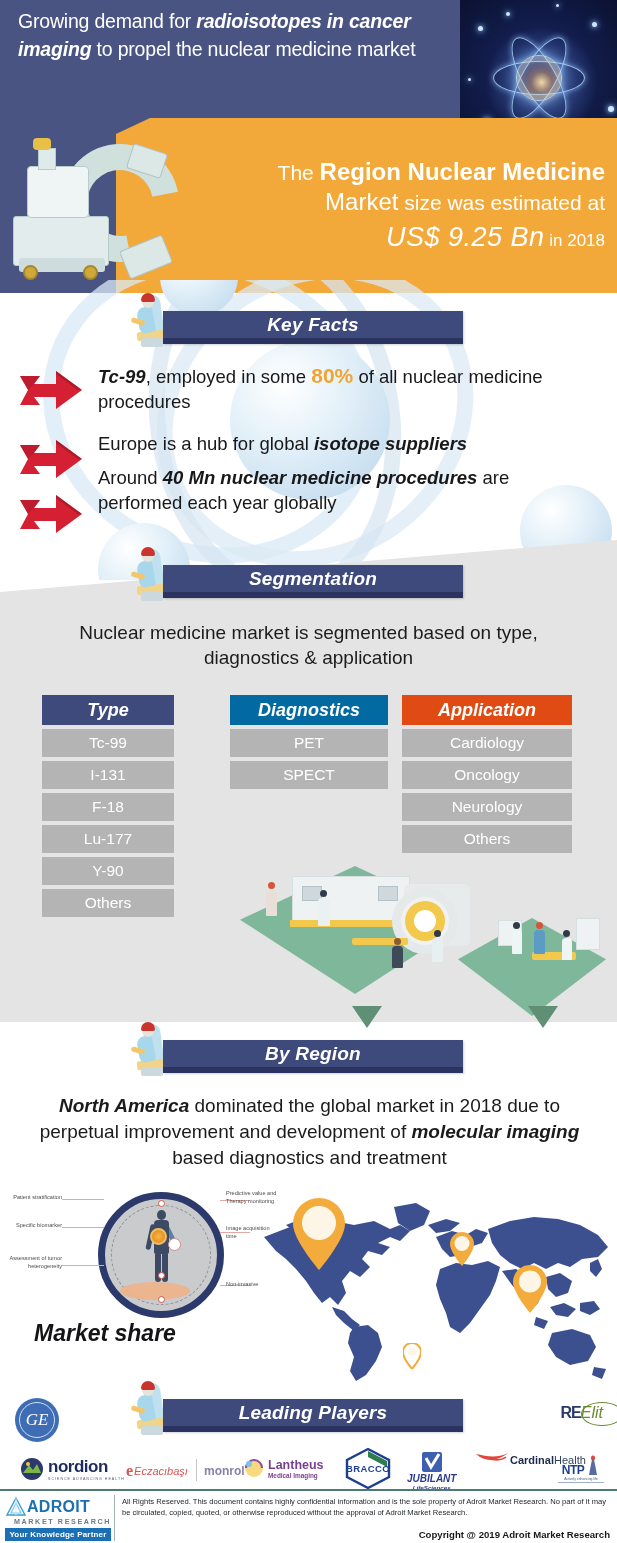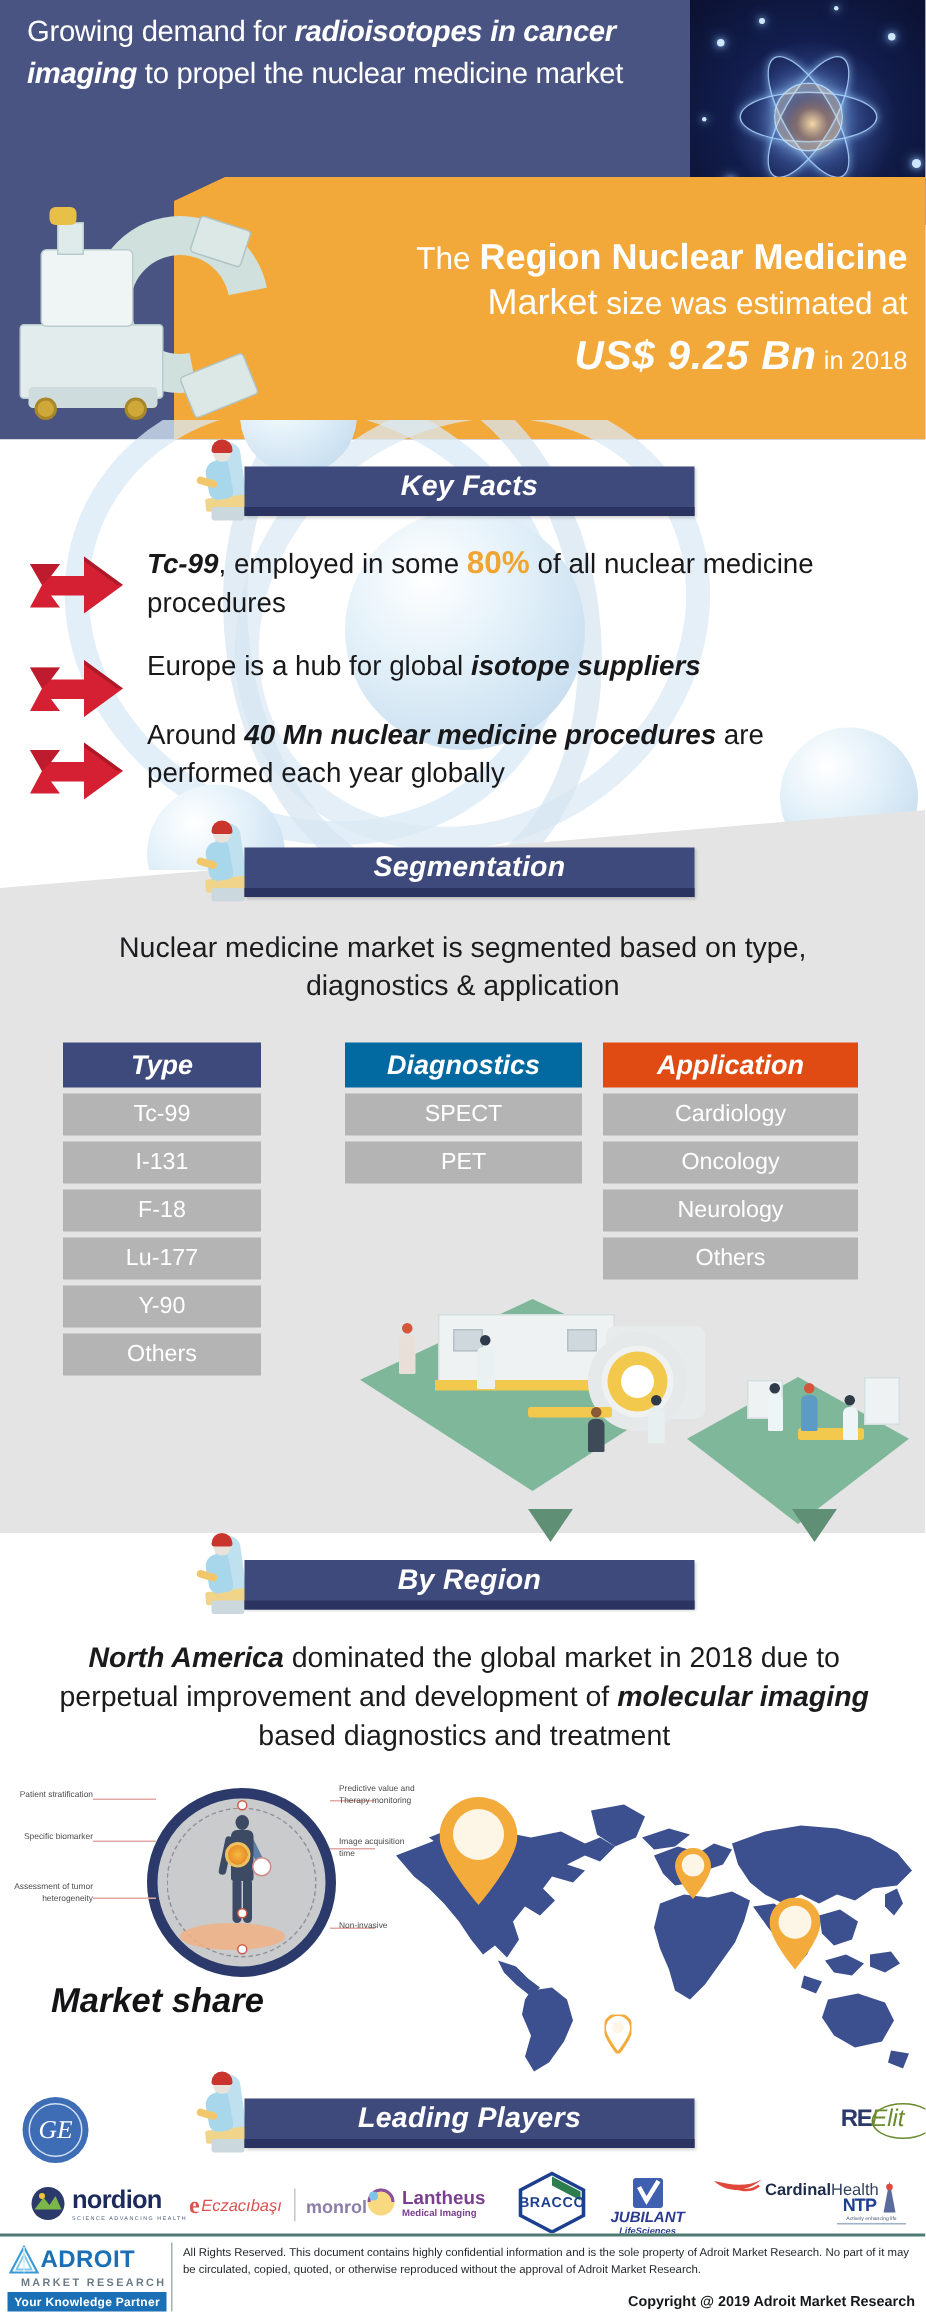--- a/index.html
+++ b/index.html
@@ -61,21 +61,21 @@
   }
   .hero-stat {
     position: absolute; left: 175px; top: 158px; width: 430px;
     text-align: right; color: #ffffff; line-height: 1.2;
   }
   .hero-stat .l1 { font-size: 21px; }
   .hero-stat .l1 b { font-weight: bold; font-size: 24px; }
   .hero-stat .l2 { font-size: 21px; margin-top: 1px; }
   .hero-stat .l2 b { font-weight: normal; font-size: 24px; }
   .hero-stat .l3 { font-size: 17px; margin-top: 4px; }
-  .hero-stat .l3 b { font-style: italic; font-weight: bold; font-size: 27px; letter-spacing: 0.5px; }
+  .hero-stat .l3 b { font-style: italic; font-weight: normal; font-size: 27px; letter-spacing: 0.5px; }
 
   
   .carm { position: absolute; left: 5px; top: 130px; width: 185px; height: 165px; }
   .carm .base { position: absolute; left: 8px; top: 86px; width: 96px; height: 50px;
     background: #e3ecec; border: 1.5px solid #b9cccd; border-radius: 3px; }
   .carm .base2 { position: absolute; left: 14px; top: 128px; width: 86px; height: 14px;
     background: #cfdcdd; border-radius: 3px; }
   .carm .wheel { position: absolute; width: 15px; height: 15px; border-radius: 50%;
     background: #cfa83a; border: 2px solid #a8862a; top: 135px; }
   .carm .w1 { left: 18px; } .carm .w2 { left: 78px; }
@@ -391,21 +391,21 @@
       <polygon points="2,8 22,8 16,16 38,16 38,3 64,22 38,41 38,29 16,29 22,37 2,37 10,22" fill="#d42032"></polygon>
       <polygon points="38,3 64,22 60,22 38,6" fill="#8e1420" opacity="0.55"></polygon>
       <polygon points="2,8 22,8 16,16 10,22 2,8" fill="#a8182a" opacity="0.5"></polygon>
     </svg>
   </div>
 
   <div class="facts">
     <div class="fact">
       <b>Tc-99</b><span>, employed in some </span><span class="pct">80%</span><span> of all nuclear medicine procedures</span>
     </div>
-    <div class="fact" style="margin-bottom:22px;">
+    <div class="fact" style="margin-bottom:10px;">
       <span>Europe is a hub for global </span><b>isotope suppliers</b>
     </div>
     <div class="fact">
       <span>Around </span><b>40 Mn nuclear medicine procedures</b><span> are performed each year globally</span>
     </div>
   </div>
 
   <div class="gray-sec"></div>
 
   <div class="banner-wrap seg-banner">
@@ -430,22 +430,22 @@
       <div class="col-head">Type</div>
       <div class="cell">Tc-99</div>
       <div class="cell">I-131</div>
       <div class="cell">F-18</div>
       <div class="cell">Lu-177</div>
       <div class="cell">Y-90</div>
       <div class="cell">Others</div>
     </div>
     <div class="col c2">
       <div class="col-head">Diagnostics</div>
+      <div class="cell">PET</div>
       <div class="cell">SPECT</div>
-      <div class="cell">PET</div>
     </div>
     <div class="col c3">
       <div class="col-head">Application</div>
       <div class="cell">Cardiology</div>
       <div class="cell">Oncology</div>
       <div class="cell">Neurology</div>
       <div class="cell">Others</div>
     </div>
   </div>
 

